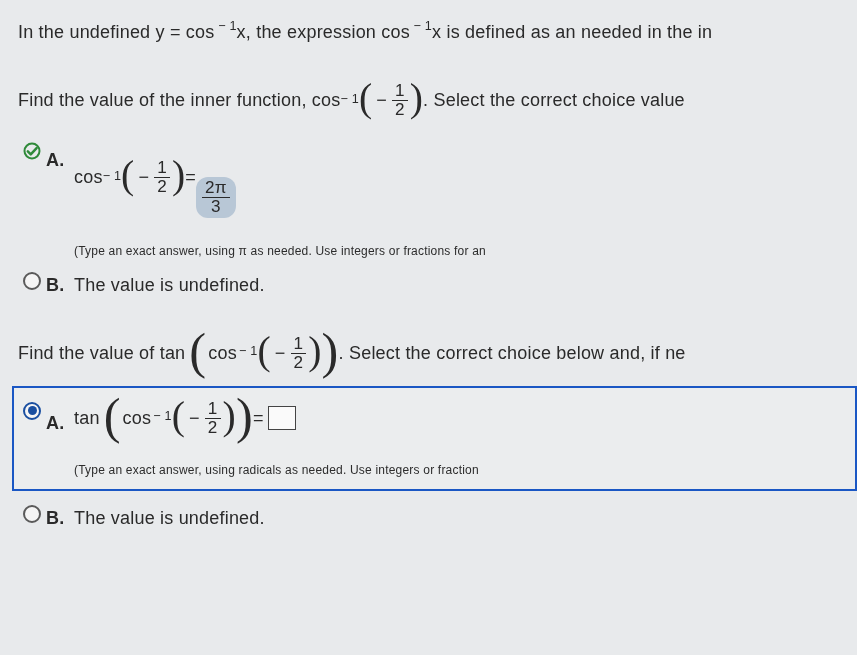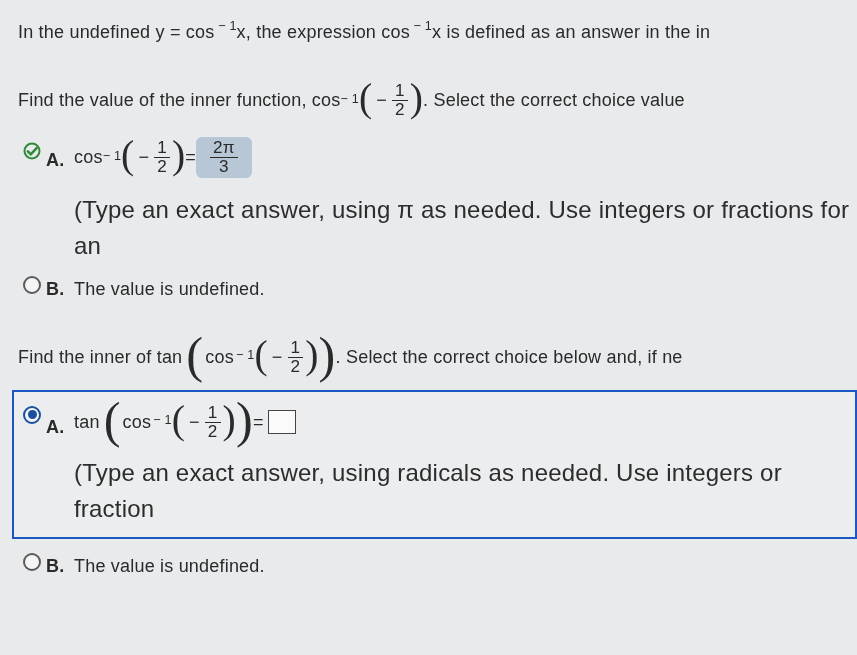--- a/index.html
+++ b/index.html
@@ -52,26 +52,27 @@
       display: block;
     }
     .check-icon {
       width: 20px; height: 20px; position: relative; top: 2px;
     }
     .check-icon svg { width: 20px; height: 20px; }
     .letter { font-weight: bold; width: 28px; padding-top: 6px; flex-shrink: 0; }
     .letter.top-align { padding-top: 14px; }
     .choice-body { flex: 1; padding-top: 4px; }
     .choice-body.text-only { padding-top: 6px; }
-    .sub-instruction { margin-top: 14px; font-size: 24px; color: #2c2c2c; }
+    .sub-instruction { margin-top: 24px; font-size: 12px; color: #2c2c2c; }
     .hl-ans {
       display: inline-block;
       background: #b8c7d6;
-      padding: 2px 12px;
-      border-radius: 6px;
+      padding: 2px 4px;
+      border-radius: 12px;
+      margin-top: 40px;
     }
     .answer-box {
       display: inline-block;
       width: 28px; height: 24px;
       border: 1.5px solid #444;
       vertical-align: middle;
       background: #fafafa;
       margin-left: 4px;
     }
     .selected-frame {
@@ -81,21 +82,21 @@
       background: rgba(255,255,255,0.15);
     }
     .q-section { margin-bottom: 12px; }
     .gap-sm { margin-top: 36px; }
     .inline-mid { display:inline-flex; align-items:center; vertical-align: middle; }
   </style>
 </head>
 <body>
 
 <div class="para">
-  <span>In the undefined y = cos</span><span class="math-sup"> − 1</span><span>x, the expression cos</span><span class="math-sup"> − 1</span><span>x is defined as an answer in the in</span><br>
+  <span>In the undefined y = cos</span><span class="math-sup"> − 1</span><span>x, the expression cos</span><span class="math-sup"> − 1</span><span>x is defined as an needed in the in</span><br>
 </div>
 
 <div class="para gap-sm">
   <span class="inline-mid">
     <span>Find the value of the inner function, cos</span>
     <span class="math-sup"> − 1</span>
     <span class="expr">
       <span class="bigparen">(</span>
       <span style="margin:0 3px 0 4px;">−</span>
       <span class="frac">
@@ -152,21 +153,21 @@
     <div class="radio-area">
       <span class="radio"></span>
     </div>
     <div class="letter">B.</div>
     <div class="choice-body text-only">The value is undefined.</div>
   </div>
 </div>
 
 <div class="para gap-sm">
   <span class="inline-mid">
-    <span>Find the inner of tan</span>
+    <span>Find the value of tan</span>
     <span class="expr" style="margin-left:4px;">
       <span class="bigparen xl">(</span>
       <span style="margin:0 2px;">cos</span>
       <span class="math-sup"> − 1</span>
       <span class="expr">
         <span class="bigparen">(</span>
         <span style="margin:0 3px 0 4px;">−</span>
         <span class="frac">
           <span class="num">1</span>
           <span class="line"></span>

